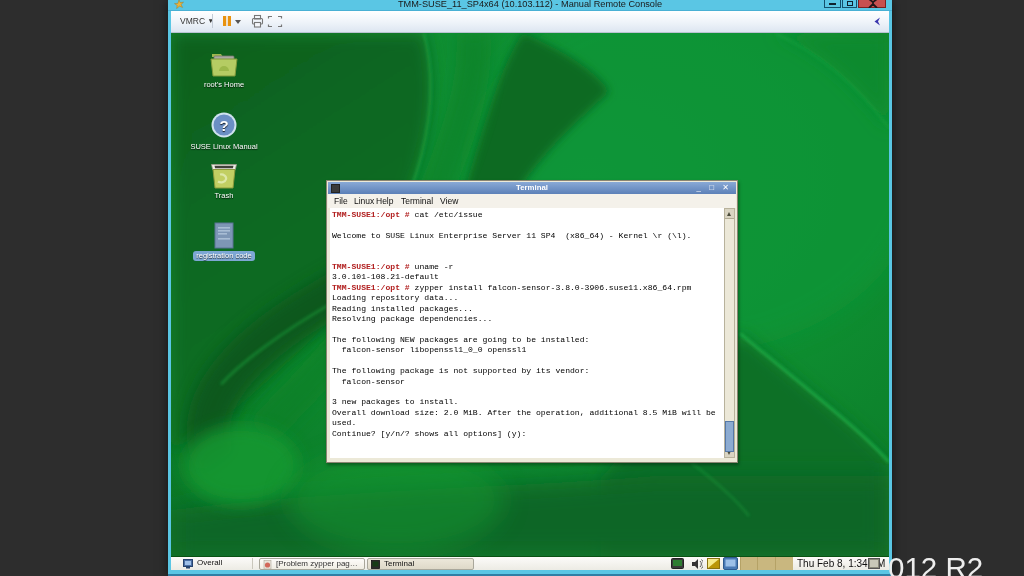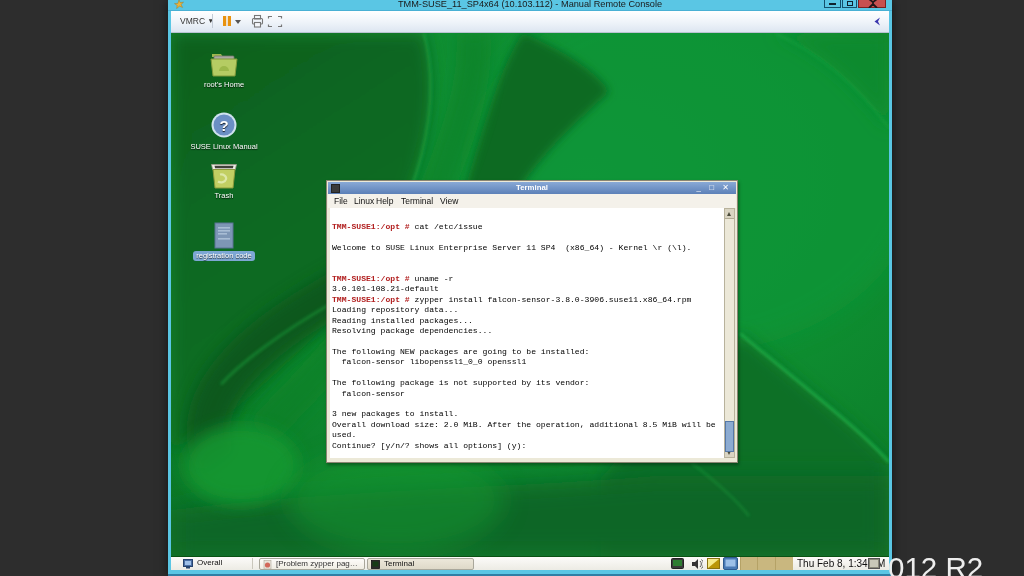--- a/index.html
+++ b/index.html
@@ -35,21 +35,21 @@
   background:linear-gradient(#89a9d6,#5c80b8); color:#fff; font-size:7.8px; font-weight:bold;
   text-align:center; line-height:12.5px; }
 #term-title .ticon { position:absolute; left:3px; top:2px; width:9px; height:9px;
   background:#3a3a3a; border:1px solid #222; }
 #term-title .tbtns { position:absolute; right:4px; top:0px; font-size:8px; font-weight:normal; letter-spacing:3px; }
 #term-menu { position:absolute; left:1px; top:13px; right:1px; height:14px;
   background:#f4f1ea; font-size:8.5px; color:#111; }
 #term-menu span { position:absolute; top:2px; }
 #term-body { position:absolute; left:3px; top:27px; width:395px; bottom:4px; background:#fff;
   font-family:"Liberation Mono", monospace; font-size:8.1px; line-height:10.4px;
-  color:#000; white-space:pre; overflow:hidden; padding-left:2px; padding-top:14px; }
+  color:#000; white-space:pre; overflow:hidden; padding-left:2px; padding-top:2px; }
 #term-body b { color:#b22020; font-weight:bold; }
 #term-scroll { position:absolute; right:2px; top:27px; width:11px; bottom:4px;
   background:#ece8d8; border:1px solid #b8b29c; }
 
 #taskbar { position:absolute; left:3px; top:556px; width:718px; height:14px;
   background:linear-gradient(#fcfbf9,#ecebe4); border-top:1px solid #0a5212; font-size:8px; color:#111; }
 .tkbtn { position:absolute; top:1px; height:12px; border:1px solid #a9a79b; border-radius:2px;
   background:linear-gradient(#fdfcf9,#efede3); overflow:hidden; white-space:nowrap; }
 #watermark { position:absolute; left:888px; top:551px; color:#ededed; font-size:29.5px; }
 </style>

